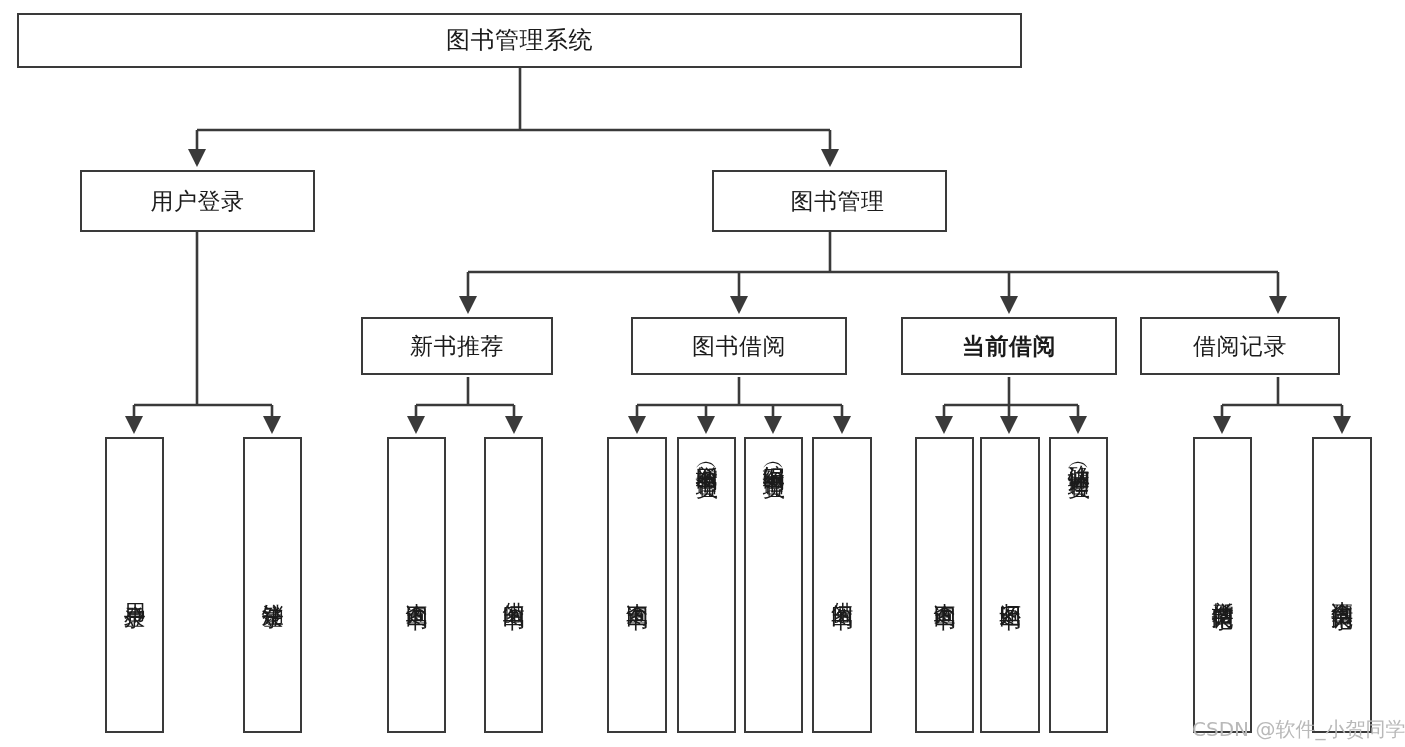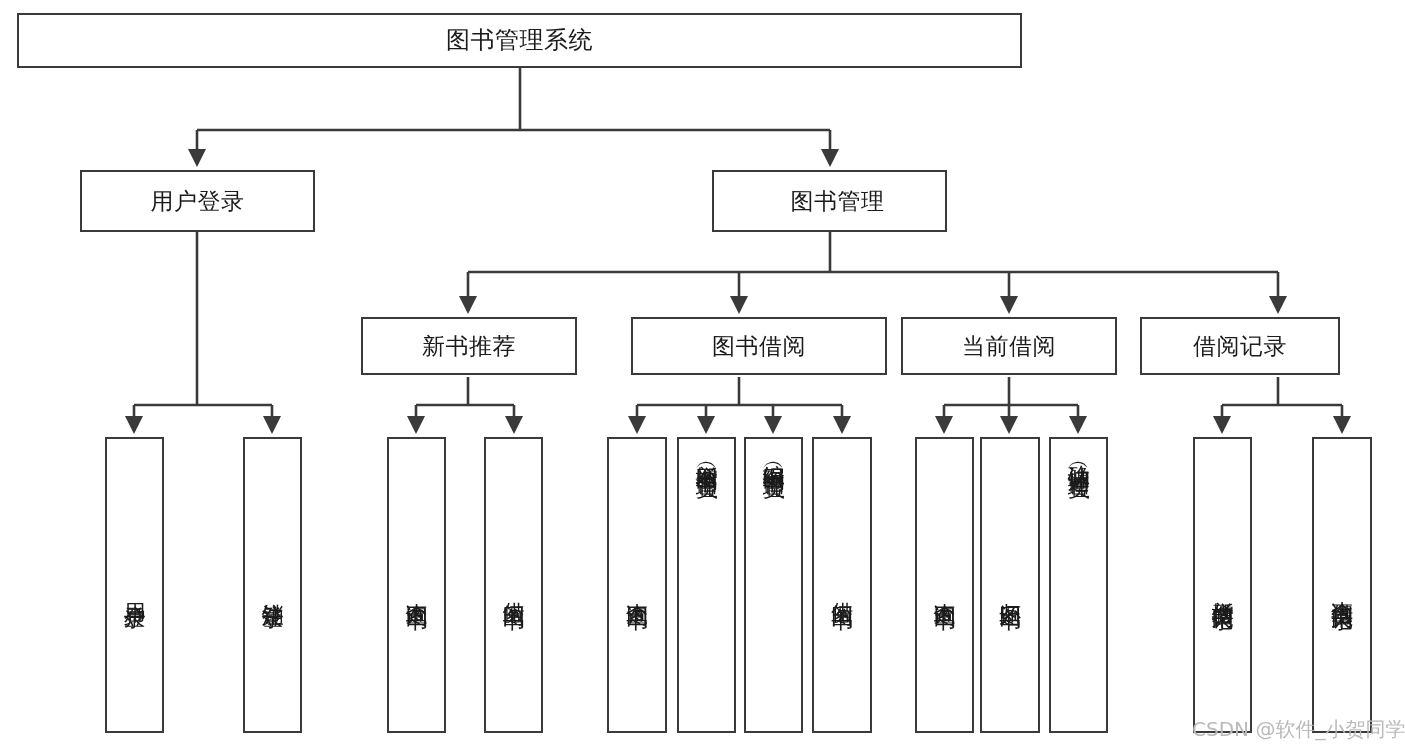--- a/index.html
+++ b/index.html
@@ -136,27 +136,27 @@
     <span class="node-label">图书管理系统</span>
   </div>
 
   <div class="node h-node" style="left:80px; top:170px; width:235px; height:62px;">
     <span class="node-label">用户登录</span>
   </div>
   <div class="node h-node" style="left:712px; top:170px; width:235px; height:62px;padding-left:16px;">
     <span class="node-label">图书管理</span>
   </div>
 
-  <div class="node h-node" style="left:361px; top:317px; width:216px; height:58px;">
+  <div class="node h-node" style="left:361px; top:317px; width:192px; height:58px;">
     <span class="node-label">新书推荐</span>
   </div>
-  <div class="node h-node" style="left:631px; top:317px; width:256px; height:58px;">
+  <div class="node h-node" style="left:631px; top:317px; width:216px; height:58px;">
     <span class="node-label">图书借阅</span>
   </div>
-  <div class="node h-node" style="left:901px; top:317px; width:216px; height:58px;">
+  <div class="node h-node" style="left:901px; top:317px; width:216px; height:58px;font-weight:bold;">
     <span class="node-label">当前借阅</span>
   </div>
   <div class="node h-node" style="left:1140px; top:317px; width:200px; height:58px;">
     <span class="node-label">借阅记录</span>
   </div>
 
   <div class="node v-node" style="left:105px; top:437px; width:59px; height:296px;">
     <span class="node-label">用户登录</span>
   </div>
   <div class="node v-node" style="left:243px; top:437px; width:59px; height:296px;">

